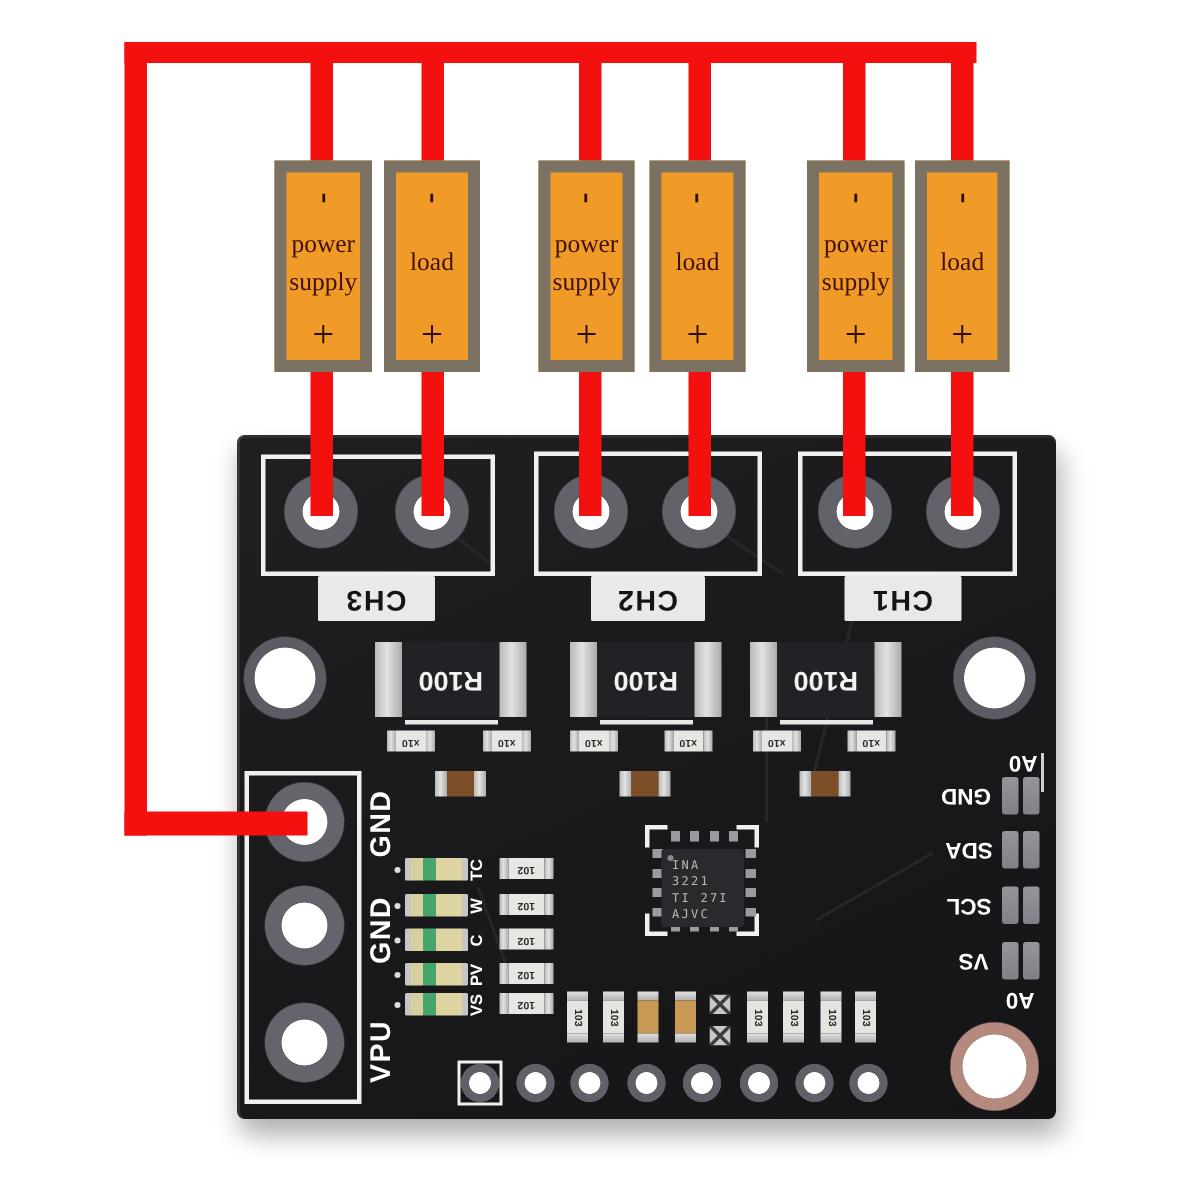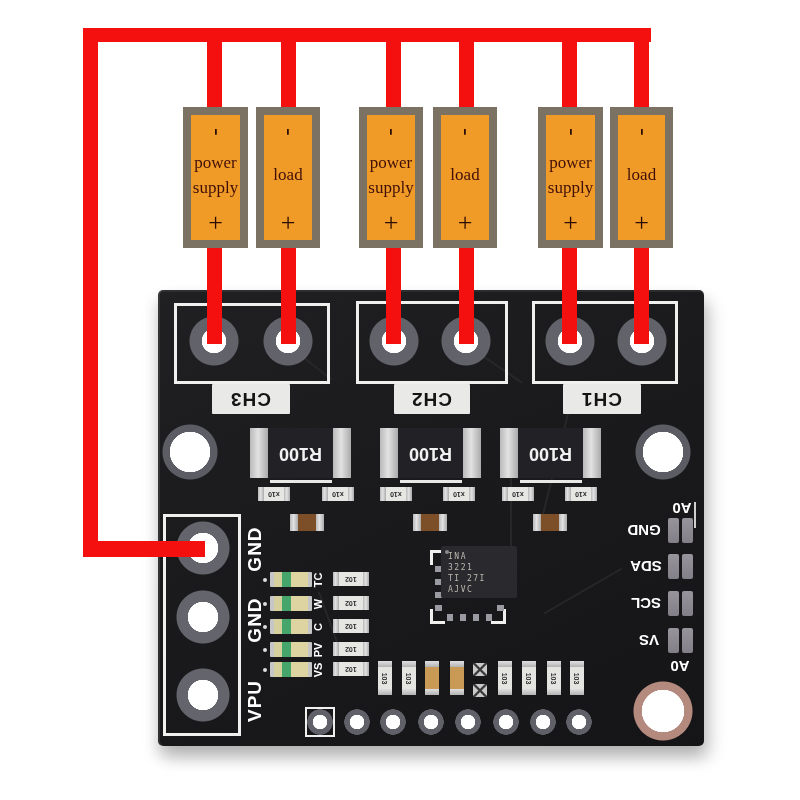--- a/index.html
+++ b/index.html
@@ -257,21 +257,21 @@
       </div>
 
     <div class="br-c br-tl" style="left:272px;top:260px;"></div>
     <div class="br-c br-tr" style="left:333px;top:260px;"></div>
     <div class="br-c br-bl" style="left:272px;top:319px;"></div>
     <div class="br-c br-br" style="left:333px;top:319px;"></div>
     <div class="padrow" style="left:289px;top:264px;width:45px;height:7px;"></div>
     <div class="padrow" style="left:289px;top:324px;width:45px;height:7px;"></div>
     <div class="padcol" style="left:277px;top:276px;width:7px;height:45px;"></div>
     <div class="padcol" style="left:339px;top:276px;width:7px;height:45px;"></div>
-    <div class="icbody" style="left:283px;top:256px;width:76px;height:52px;">
+    <div class="icbody" style="left:283px;top:276px;width:55px;height:52px;">
       <div style="position:absolute;left:4px;top:4px;width:4px;height:4px;border-radius:50%;background:#8a8a8a;"></div>
       <div class="ictext">INA
 3221
 TI 27I
 AJVC</div>
     </div>
 
     <div class="wrect" style="left:5px;top:224px;width:78px;height:222px;"></div>
     <div class="hole54" style="left:18px;top:231px;"></div>
     <div class="hole54" style="left:18px;top:300px;"></div>

